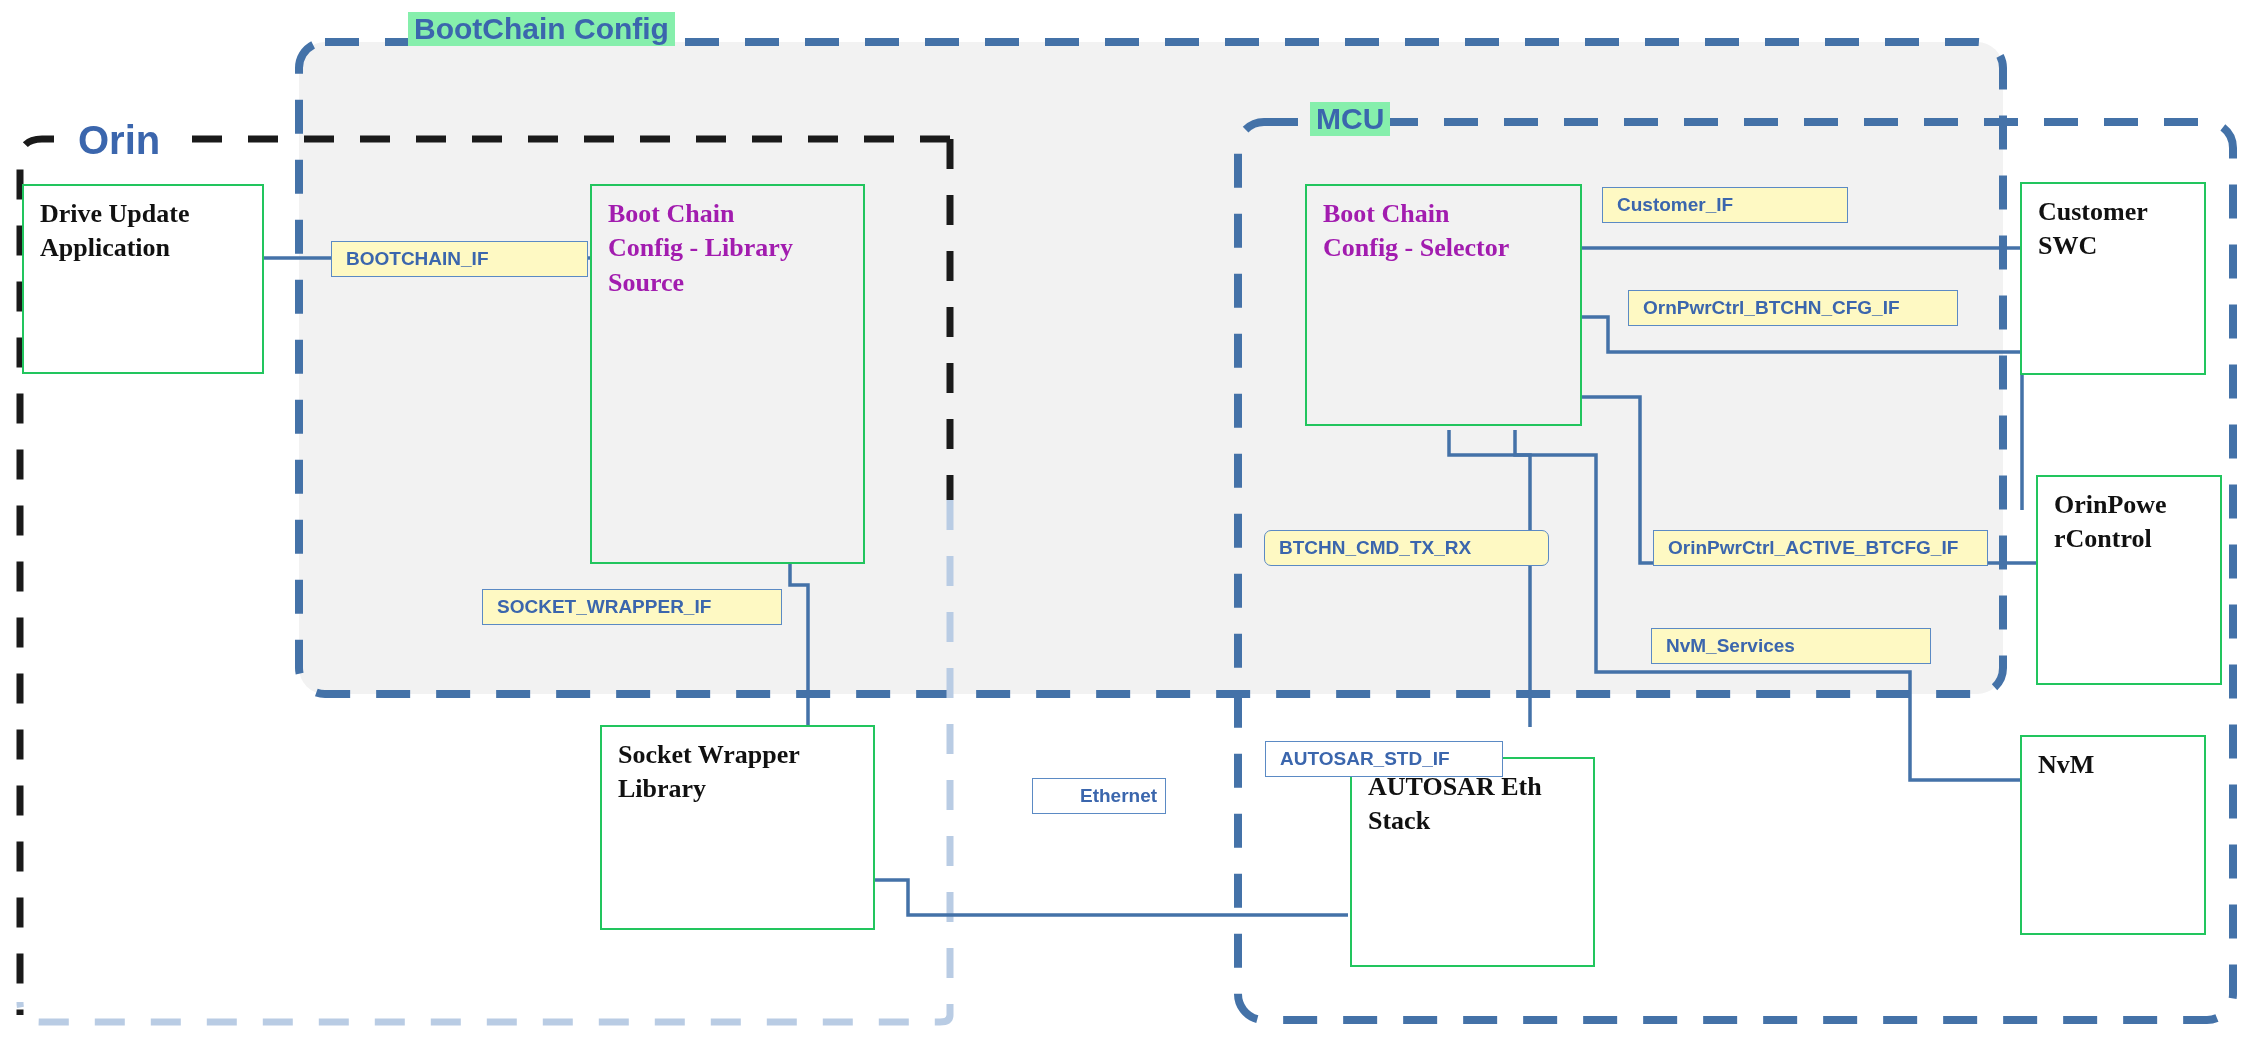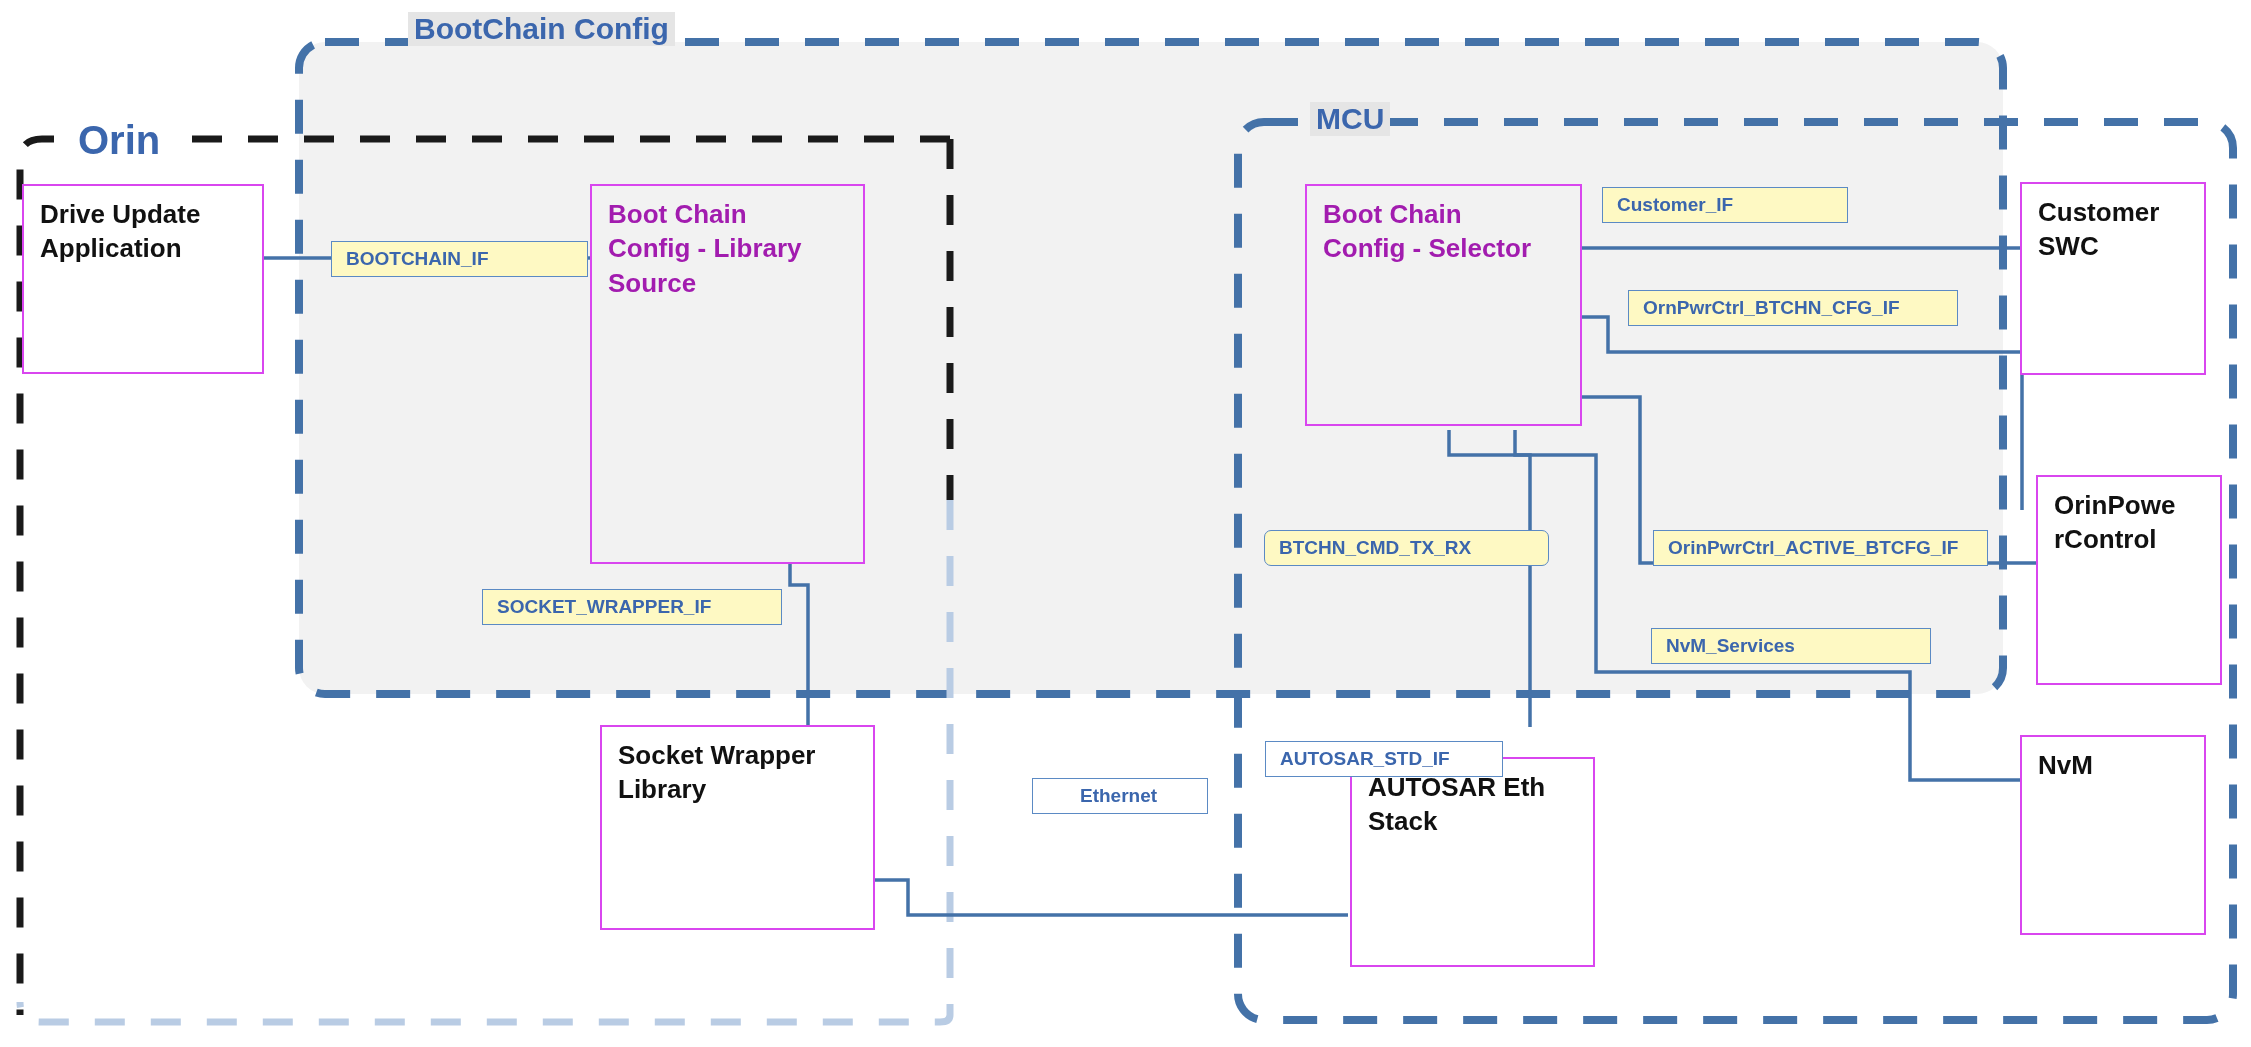--- a/index.html
+++ b/index.html
@@ -2,35 +2,35 @@
 <html><head>
 <meta charset="utf-8">
 <style>
   html,body{margin:0;padding:0;background:#ffffff;}
   body{width:2251px;height:1047px;overflow:hidden;
        font-family:"Liberation Sans", sans-serif;}
   #stage{position:relative;width:2251px;height:1047px;background:#ffffff;}
   svg.layer{position:absolute;left:0;top:0;width:2251px;height:1047px;}
 
   .node{position:absolute;box-sizing:border-box;background:#ffffff;
-        border:2px solid #d946ef;}
+        border:2px solid #22c55e;font-family:Liberation Serif, serif;}
   .node.on-gray{background:#f2f2f2;}
   .node .label{position:absolute;left:16px;top:11px;right:8px;
         font-weight:bold;font-size:26px;line-height:1.32;color:#111111;}
   .node .label.green{color:#a21caf;}
 
   .iface{position:absolute;box-sizing:border-box;
         border:1.6px solid #5b8ac4;background:#fef9c3;
         color:#3b66ad;font-weight:bold;font-size:19px;
         display:flex;align-items:center;padding-left:14px;white-space:nowrap;}
   .iface.onwhite{background:#ffffff;}
 
   .zone-title{position:absolute;font-weight:bold;color:#3b66ad;
         background:#ffffff;padding:0 6px;white-space:nowrap;}
-  .zone-title.on-gray{background:#e5e5e5;}
+  .zone-title.on-gray{background:#86efac;}
 </style>
 </head>
 <body>
 
 <div id="stage">
 
   <svg class="layer">
 
     <rect x="299" y="42" width="1704" height="652" rx="26" ry="26" fill="#f2f2f2" stroke="none"></rect>
 
@@ -116,17 +116,17 @@
   <div class="iface" style="left:1602px;top:187px;width:246px;height:36px;">Customer_IF</div>
 
   <div class="iface" style="left:1628px;top:290px;width:330px;height:36px;">OrnPwrCtrl_BTCHN_CFG_IF</div>
 
   <div class="iface" style="left:1264px;top:530px;width:285px;height:36px;border-radius:7px;">BTCHN_CMD_TX_RX</div>
 
   <div class="iface" style="left:1653px;top:530px;width:335px;height:36px;">OrinPwrCtrl_ACTIVE_BTCFG_IF</div>
 
   <div class="iface" style="left:1651px;top:628px;width:280px;height:36px;">NvM_Services</div>
 
-  <div class="iface onwhite" style="left:1032px;top:778px;width:176px;height:36px;padding-left:47px;">Ethernet</div>
+  <div class="iface onwhite" style="left:1032px;top:778px;width:134px;height:36px;padding-left:47px;">Ethernet</div>
 
   <div class="iface onwhite" style="left:1265px;top:741px;width:238px;height:36px;">AUTOSAR_STD_IF</div>
 
 </div>
 
 </body></html>

